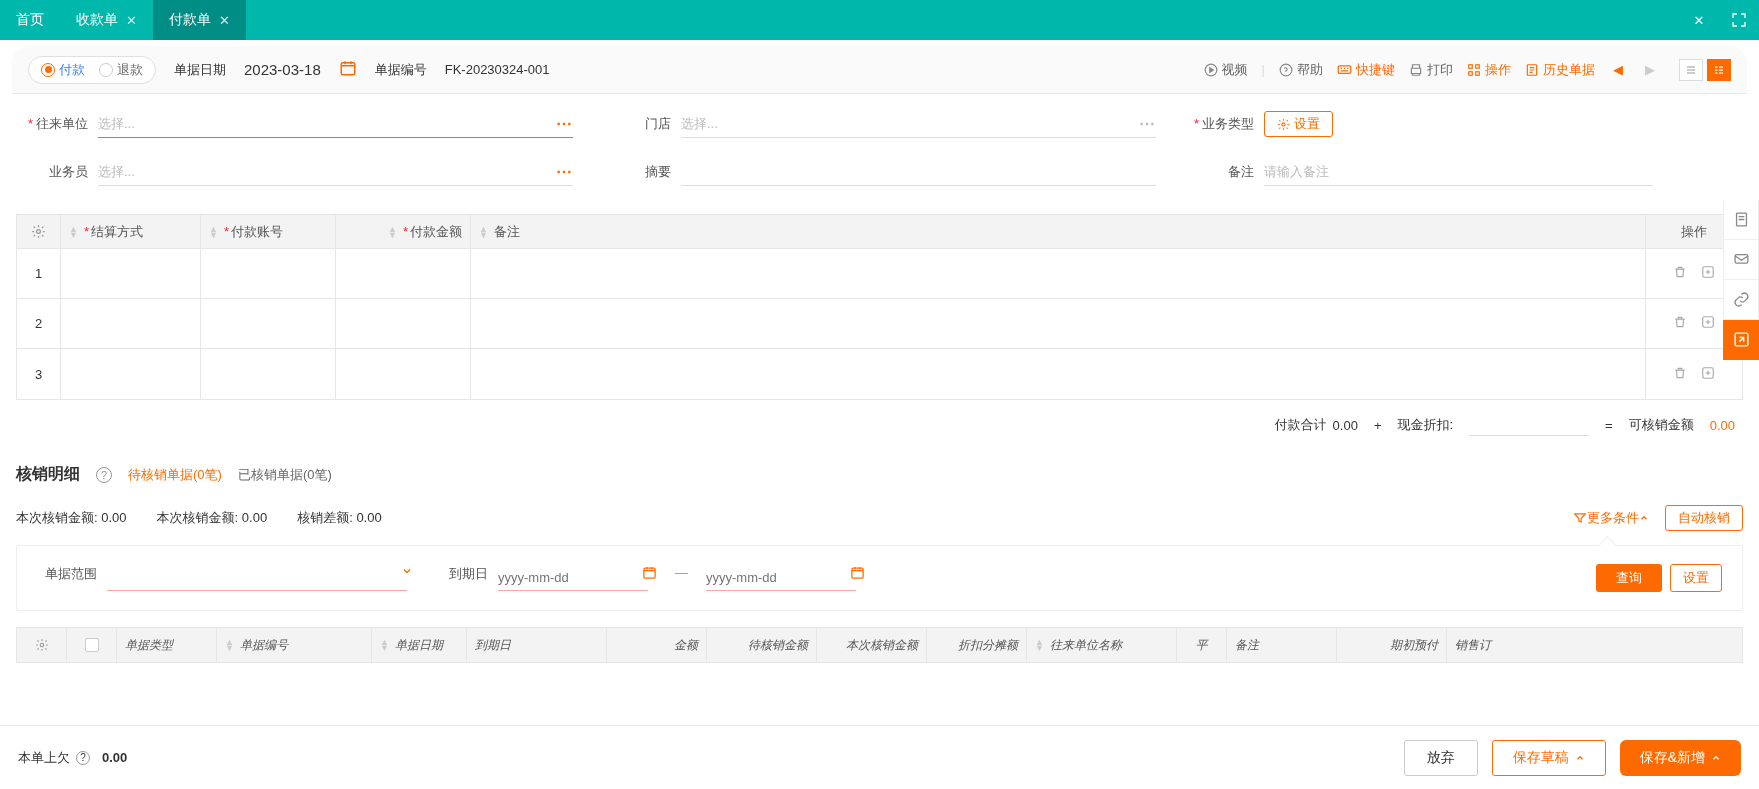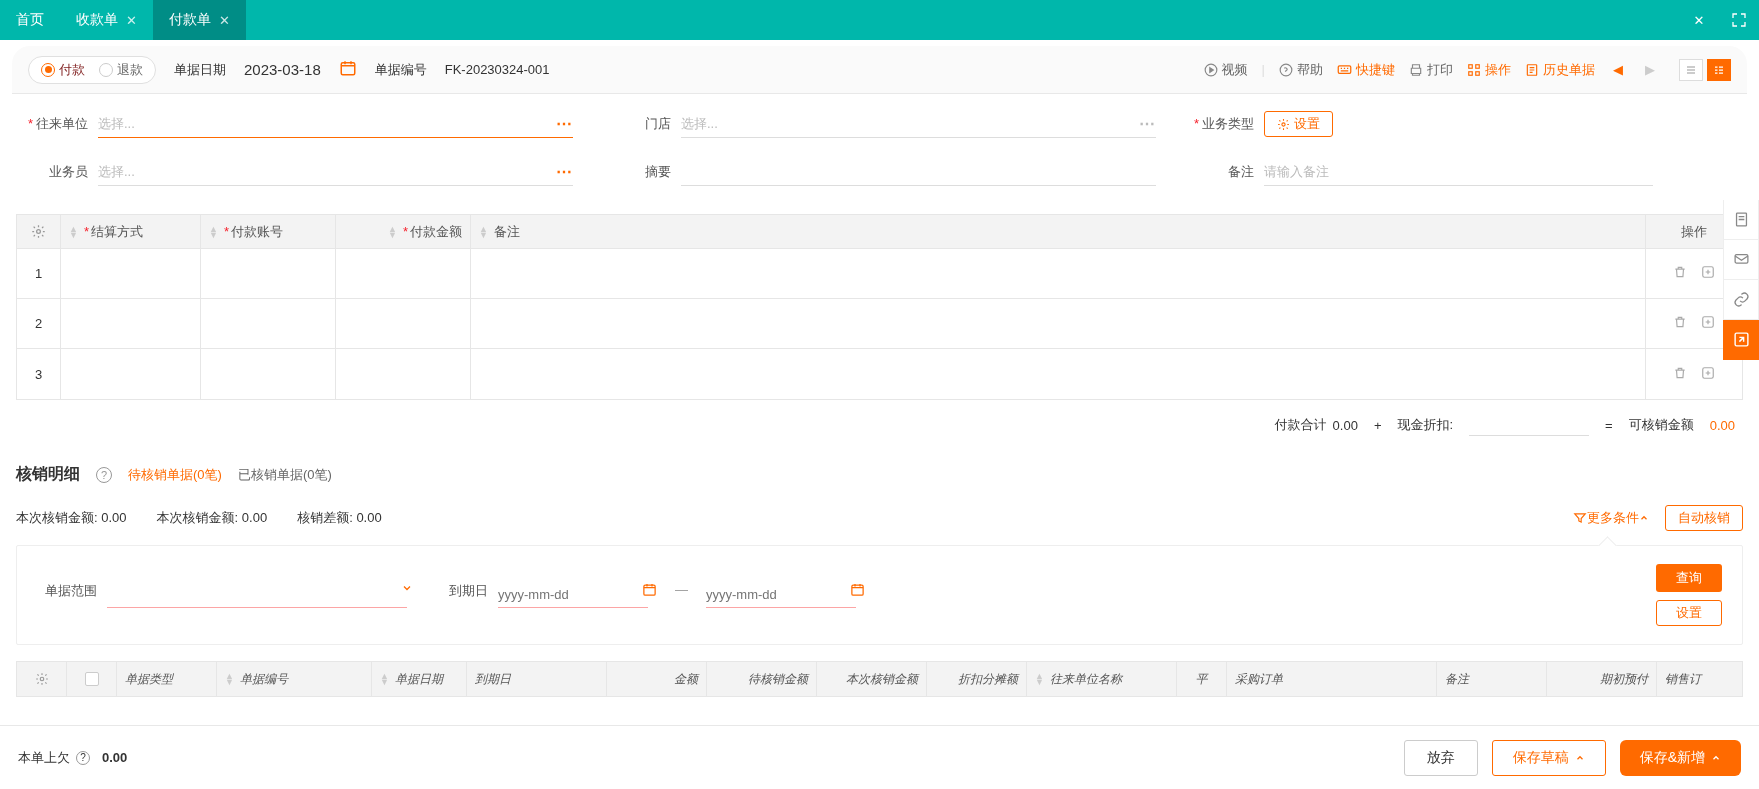--- a/index.html
+++ b/index.html
@@ -10,21 +10,21 @@
     .top-tab { display: flex; align-items: center; padding: 0 16px; color: #fff; cursor: pointer; font-size: 14px; gap: 8px; }
     .top-tab.active { background: #008d86; }
     .tab-close { font-size: 13px; opacity: 0.8; cursor: pointer; }
     .top-right { position: absolute; right: 0; top: 0; display: flex; align-items: center; height: 100%; }
     .top-icon { width: 40px; height: 40px; display: flex; align-items: center; justify-content: center; color: #fff; cursor: pointer; }
 
     
     .toolbar { height: 48px; display: flex; align-items: center; padding: 0 16px; border-bottom: 1px solid #e8e8e8; gap: 18px; background:#fafafa; margin: 6px 12px 0; border-radius: 18px 18px 0 0; }
     .radio-group { display: flex; gap: 14px; align-items: center; background:#fff; border:1px solid #e0e0e0; border-radius:18px; padding:4px 12px; }
     .radio-item { display: flex; align-items: center; gap: 4px; cursor: pointer; color:#666; }
-    .radio-item.selected { color: #7f1d1d; }
+    .radio-item.selected { color: #3b82f6; }
     .radio-circle { width: 14px; height: 14px; border-radius: 50%; border: 1px solid #ccc; display:inline-flex; align-items:center; justify-content:center; }
     .radio-item.selected .radio-circle { border-color: #ff6a00; }
     .radio-dot { width: 7px; height: 7px; border-radius: 50%; background: #ff6a00; display:none;}
     .radio-item.selected .radio-dot { display:block; }
     .field-label { color: #333; }
     .field-value { color: #333; }
     .cal-icon { color: #ff6a00; cursor:pointer; }
     .toolbar-right { margin-left: auto; display: flex; align-items: center; gap: 14px; color:#555;}
     .toolbar-link { display:flex; align-items:center; gap:4px; cursor:pointer; color:#666;}
     .toolbar-link.orange { color:#ff6a00;}
@@ -85,21 +85,21 @@
     .more-cond { color:#ff6a00; cursor:pointer; display:flex; align-items:center; gap:0;}
 
     
     .filter-box { border:1px solid #eee; padding:18px 20px; display:flex; align-items:center; gap:30px; border-radius:2px; position:relative;}
     .filter-box::before { content:""; position:absolute; top:-7px; right:128px; width:12px; height:12px; border-left:1px solid #eee; border-top:1px solid #eee; background:#fff; transform:rotate(45deg);}
     .filter-cell { display:flex; align-items:flex-start; gap:10px;}
     .filter-cell .label { width:60px;}
     .filter-input { border:none; border-bottom:1px solid #fca5a5; width:300px; height:26px; outline:none; font-size:13px; color:#0c4a6e;}
     .filter-input.short { width:150px;}
     .date-sep { color:#999; padding:0 8px;}
-    .filter-right { margin-left:auto; display:flex; flex-direction:column; gap:8px;}
+    .filter-right { margin-left:auto; display:flex; gap:8px;}
     .btn-orange { background:#ff6a00; color:#fff; border:none; padding:5px 20px; border-radius:3px; cursor:pointer; font-size:13px;}
 
     
     .wo-table { border:1px solid #e6e6e6; margin-top:16px;font-style:italic;}
     .wo-head { display:flex; background:#f3f3f3; height:34px;}
     .wo-col { border-right:1px solid #e6e6e6; display:flex; align-items:center; padding:0 8px; color:#555; font-size:12px; white-space:nowrap;}
     .wo-col:last-child { border-right:none;}
     .woc-gear { width:50px; justify-content:center; color:#999;}
     .woc-chk { width:50px; justify-content:center;}
     .woc-type { width:100px;}
@@ -492,23 +492,20 @@
       <div class="wo-col woc-disc">
             <span>折扣分摊额</span>
           </div>
       <div class="wo-col woc-unit">
             <span class="sort-icon">▲<br>▼</span>
             <span>往来单位名称</span>
           </div>
       <div class="wo-col woc-ping">
             <span>平</span>
           </div>
-      <div class="wo-col woc-po">
-            <span>采购订单</span>
-          </div>
       <div class="wo-col woc-rmk">
             <span>备注</span>
           </div>
       <div class="wo-col woc-pre">
             <span>期初预付</span>
           </div>
       <div class="wo-col woc-sale">
             <span>销售订</span>
           </div>
     </div>

